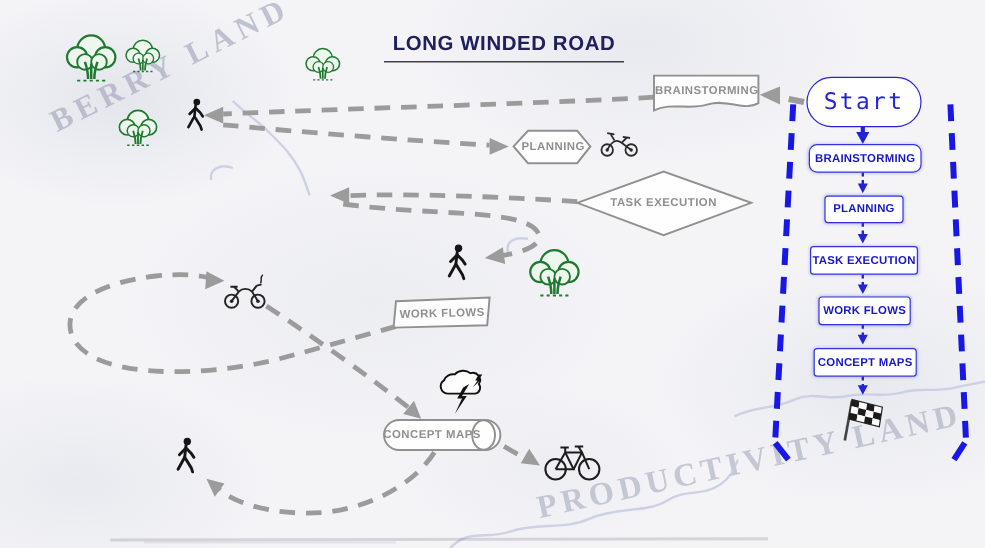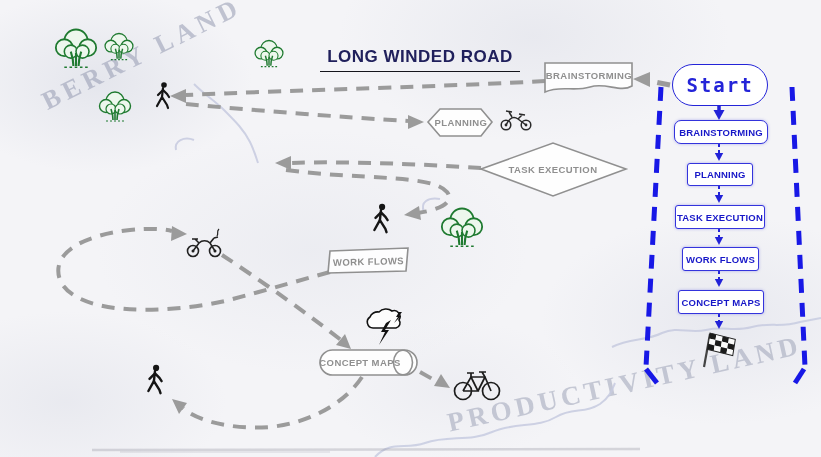--- a/index.html
+++ b/index.html
@@ -11,40 +11,40 @@
       radial-gradient(ellipse 280px 150px at 65% 8%, rgba(186,191,208,.20), transparent 70%),
       radial-gradient(ellipse 300px 170px at 38% 55%, rgba(198,202,216,.18), transparent 72%),
       radial-gradient(ellipse 260px 150px at 88% 70%, rgba(188,193,212,.22), transparent 70%),
       radial-gradient(ellipse 230px 130px at 8% 88%, rgba(193,197,213,.22), transparent 70%),
       radial-gradient(ellipse 180px 100px at 55% 85%, rgba(200,203,218,.16), transparent 70%),
       #f4f4f7;
   }
   #art{position:absolute;left:0;top:0;z-index:1;}
   .lbl{position:absolute;z-index:2;display:flex;align-items:center;justify-content:center;
        font-weight:bold;white-space:nowrap;}
-  .title{color:#20205c;border-bottom:1.7px solid #15151c;padding-bottom:4px;letter-spacing:.5px;margin-top:20px;}
+  .title{color:#20205c;border-bottom:1.7px solid #15151c;padding-bottom:4px;letter-spacing:.5px;}
   #t-lwr{left:320px;top:27px;width:200px;font-size:17px;}
   #t-hwy{left:680px;top:29px;width:94px;font-size:16.5px;}
   .gray-lbl{color:#8f8f8f;font-size:9.5px;letter-spacing:.4px;}
   #st-doc{left:547px;top:66px;width:84px;height:18px;}
   #st-hex{left:430px;top:113px;width:62px;height:19px;}
   #st-dia{left:495px;top:161px;width:116px;height:16px;}
   #st-card{left:331px;top:251px;width:75px;height:20px;transform:rotate(-1.5deg);}
   #st-cyl{left:324px;top:353px;width:72px;height:18px;}
   .hw-box{z-index:2;position:absolute;display:flex;align-items:center;justify-content:center;
       font-weight:bold;color:#1717c8;font-size:9.5px;letter-spacing:.2px;background:#fff;
       border:1.6px solid #3434dc;border-radius:3px;box-shadow:0 0 3px rgba(90,90,225,.45);}
   #hw0{left:674px;top:120px;width:92px;height:22px;border-radius:7px;}
   #hw1{left:687px;top:163px;width:64px;height:21px;}
   #hw2{left:675px;top:205px;width:88px;height:22px;}
   #hw3{left:682px;top:247px;width:75px;height:22px;}
   #hw4{left:678px;top:290px;width:84px;height:22px;}
   #start-node{left:672px;top:64px;width:94px;height:40px;background:#fff;
       border:1.9px solid #2424d8;border-radius:21px;color:#2424d8;
-      font-family:"DejaVu Sans Mono",monospace;font-size:19px;letter-spacing:2px;font-weight:bold;}
+      font-family:"DejaVu Sans Mono",monospace;font-size:19px;letter-spacing:2px;font-weight:normal;}
   .wm{position:absolute;z-index:0;font-family:"Liberation Serif",serif;font-weight:bold;
       color:rgba(148,153,177,.55);transform-origin:left center;}
   #wm-berry{left:44px;top:88px;font-size:26px;letter-spacing:5px;transform:rotate(-26.5deg);}
   #wm-prod{left:448px;top:408px;font-size:27px;letter-spacing:4px;transform:rotate(-12.5deg);
       color:rgba(150,155,178,.5);}
 </style>
 </head>
 <body>
 
 <div id="stage">

